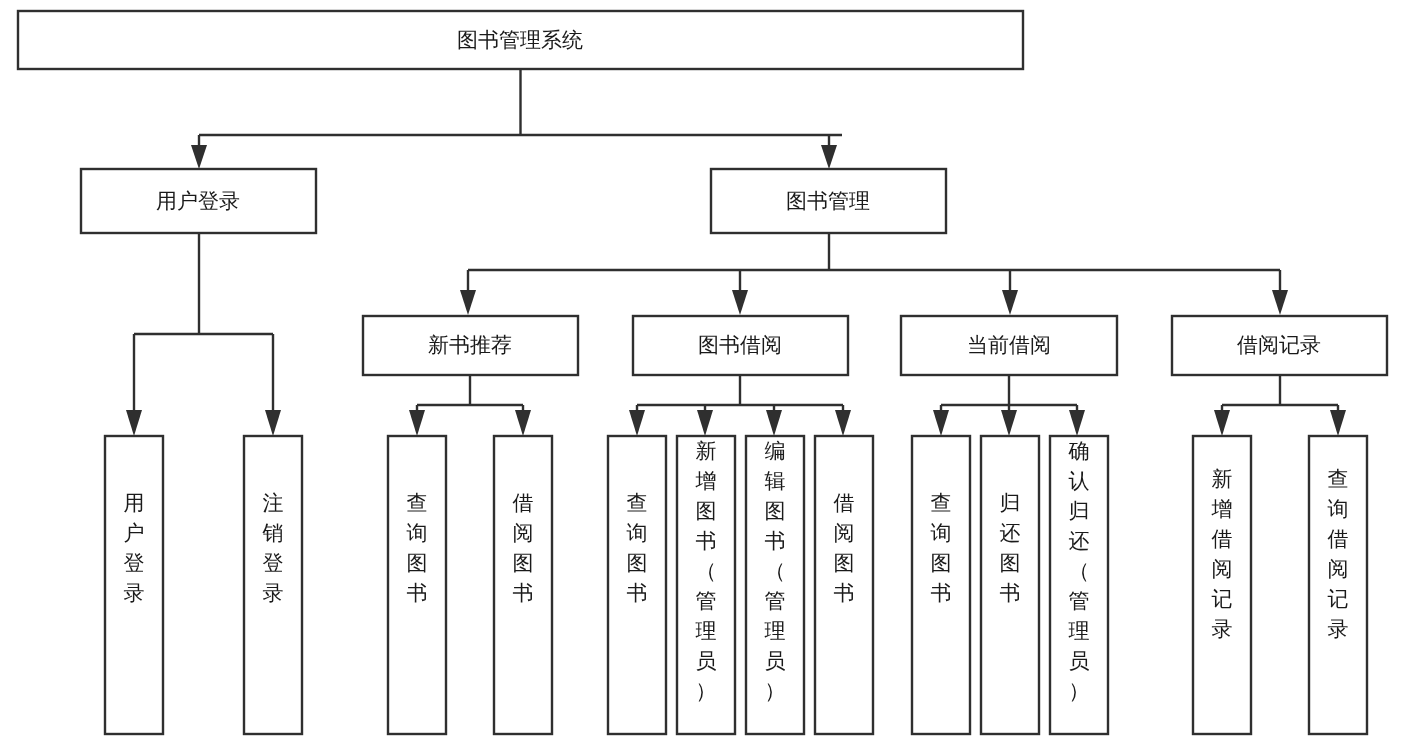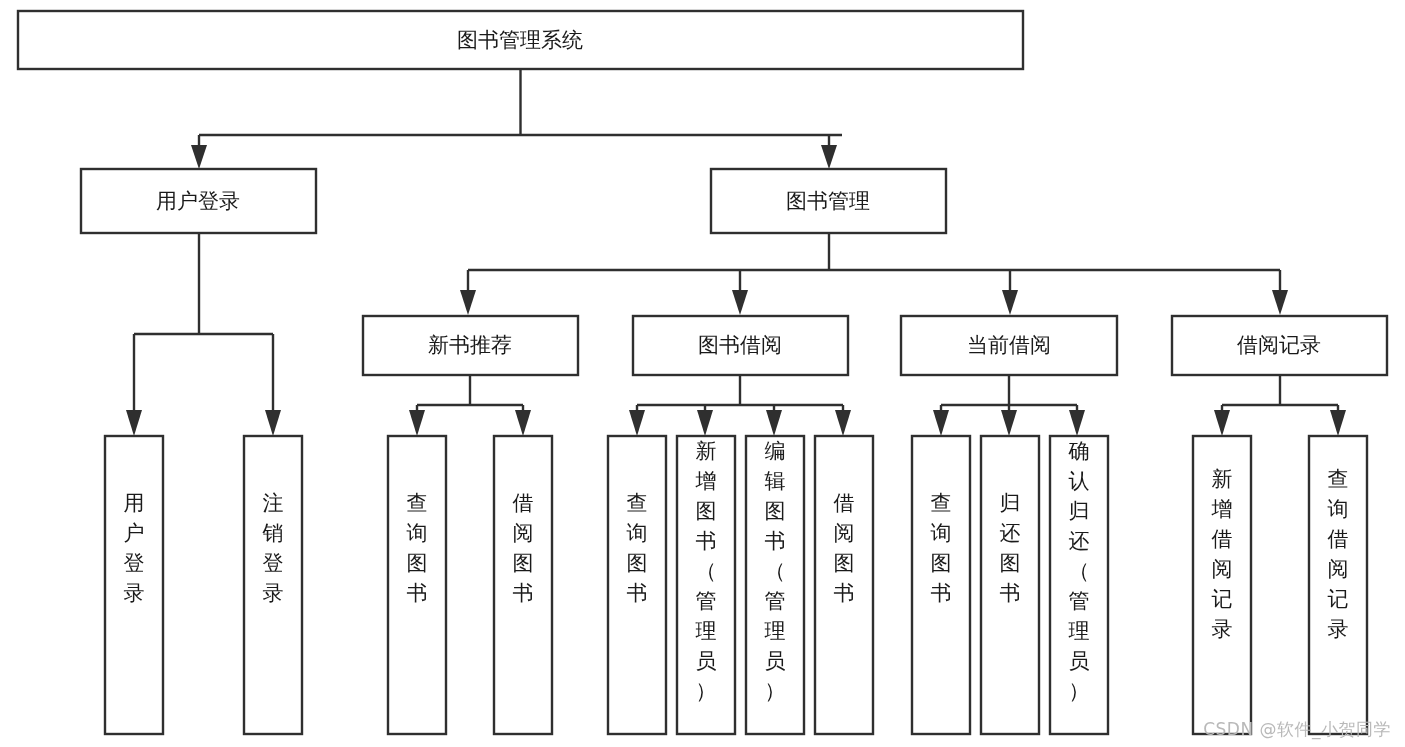--- a/index.html
+++ b/index.html
@@ -242,14 +242,13 @@
       <text class="node-label-v" x="1222" y="486"><tspan x="1222" y="486">新</tspan><tspan x="1222" y="516">增</tspan><tspan x="1222" y="546">借</tspan><tspan x="1222" y="576">阅</tspan><tspan x="1222" y="606">记</tspan><tspan x="1222" y="636">录</tspan></text>
     </g>
 
     <g>
       <rect class="node-rect" x="1309" y="436" width="58" height="298"></rect>
       <text class="node-label-v" x="1338" y="486"><tspan x="1338" y="486">查</tspan><tspan x="1338" y="516">询</tspan><tspan x="1338" y="546">借</tspan><tspan x="1338" y="576">阅</tspan><tspan x="1338" y="606">记</tspan><tspan x="1338" y="636">录</tspan></text>
     </g>
 
   </svg>
 
-  <div class="watermark">CSDN @软件_小贺同学</div>
 </div>
 
 </body></html>

